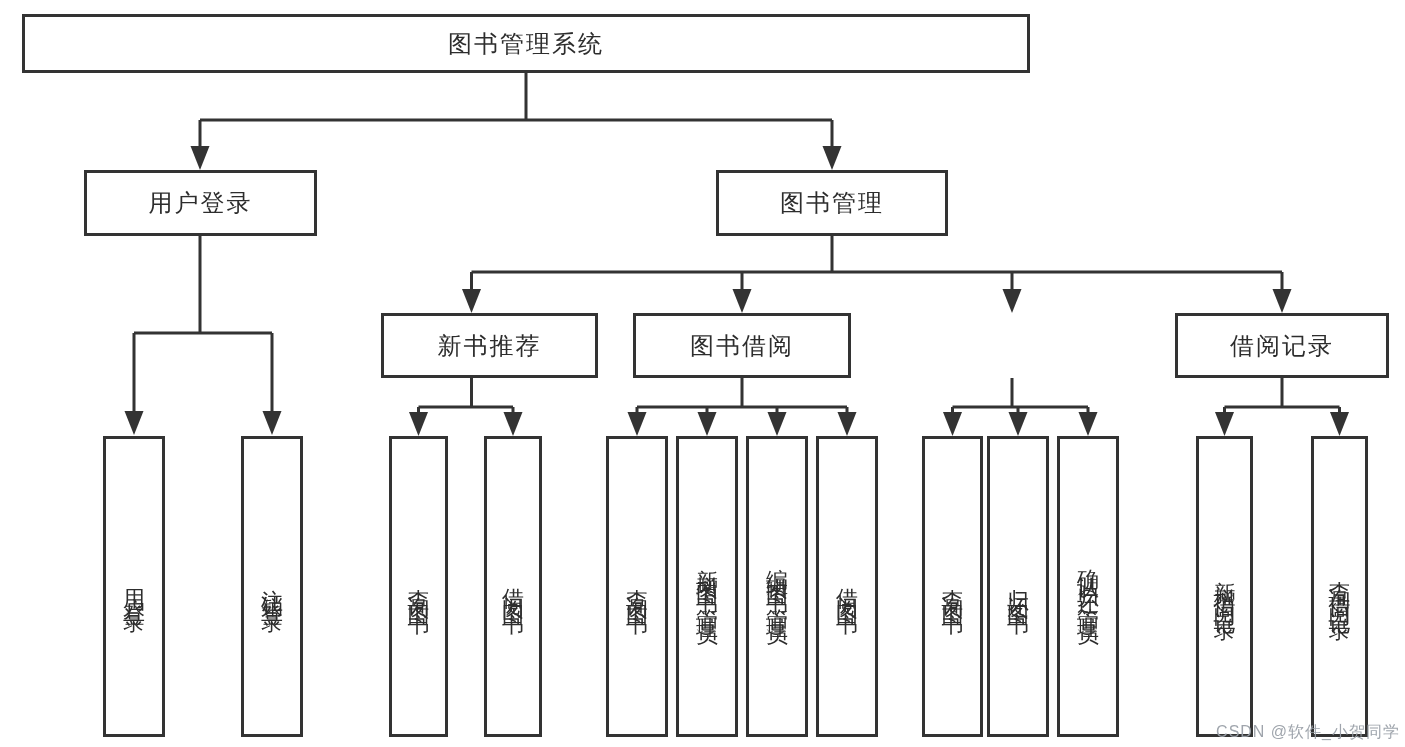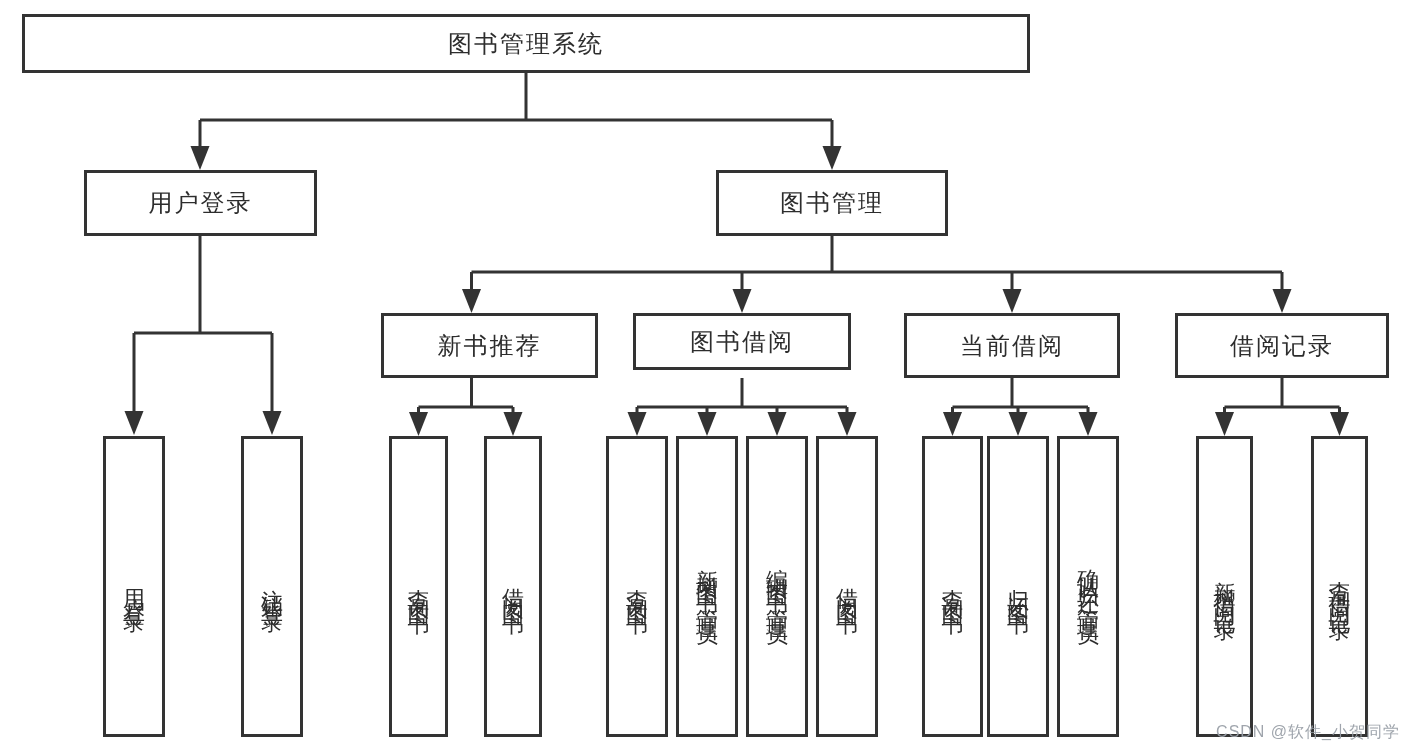--- a/index.html
+++ b/index.html
@@ -87,22 +87,21 @@
       <polygon points="1330,412 1349,412 1339.5,436"></polygon>
     </g>
   </svg>
 
   <div class="node hbox" style="left:22px;top:14px;width:1008px;height:59px">图书管理系统</div>
 
   <div class="node hbox" style="left:84px;top:170px;width:233px;height:66px">用户登录</div>
   <div class="node hbox" style="left:716px;top:170px;width:232px;height:66px">图书管理</div>
 
   <div class="node hbox" style="left:381px;top:313px;width:217px;height:65px">新书推荐</div>
-  <div class="node hbox" style="left:633px;top:313px;width:218px;height:57px">图书借阅</div>
-  <div class="node hbox" style="left:904px;top:313px;width:216px;height:65px">当前借阅</div>
+  <div class="node hbox" style="left:633px;top:313px;width:218px;height:65px">图书借阅</div>
   <div class="node hbox" style="left:1175px;top:313px;width:214px;height:65px">借阅记录</div>
 
   <div class="node vbox" style="left:103px;top:436px;width:62px;height:301px">
     <span>用户登录</span>
     </div>
   <div class="node vbox" style="left:241px;top:436px;width:62px;height:301px">
     <span>注销登录</span>
     </div>
 
   <div class="node vbox" style="left:389px;top:436px;width:59px;height:301px">

